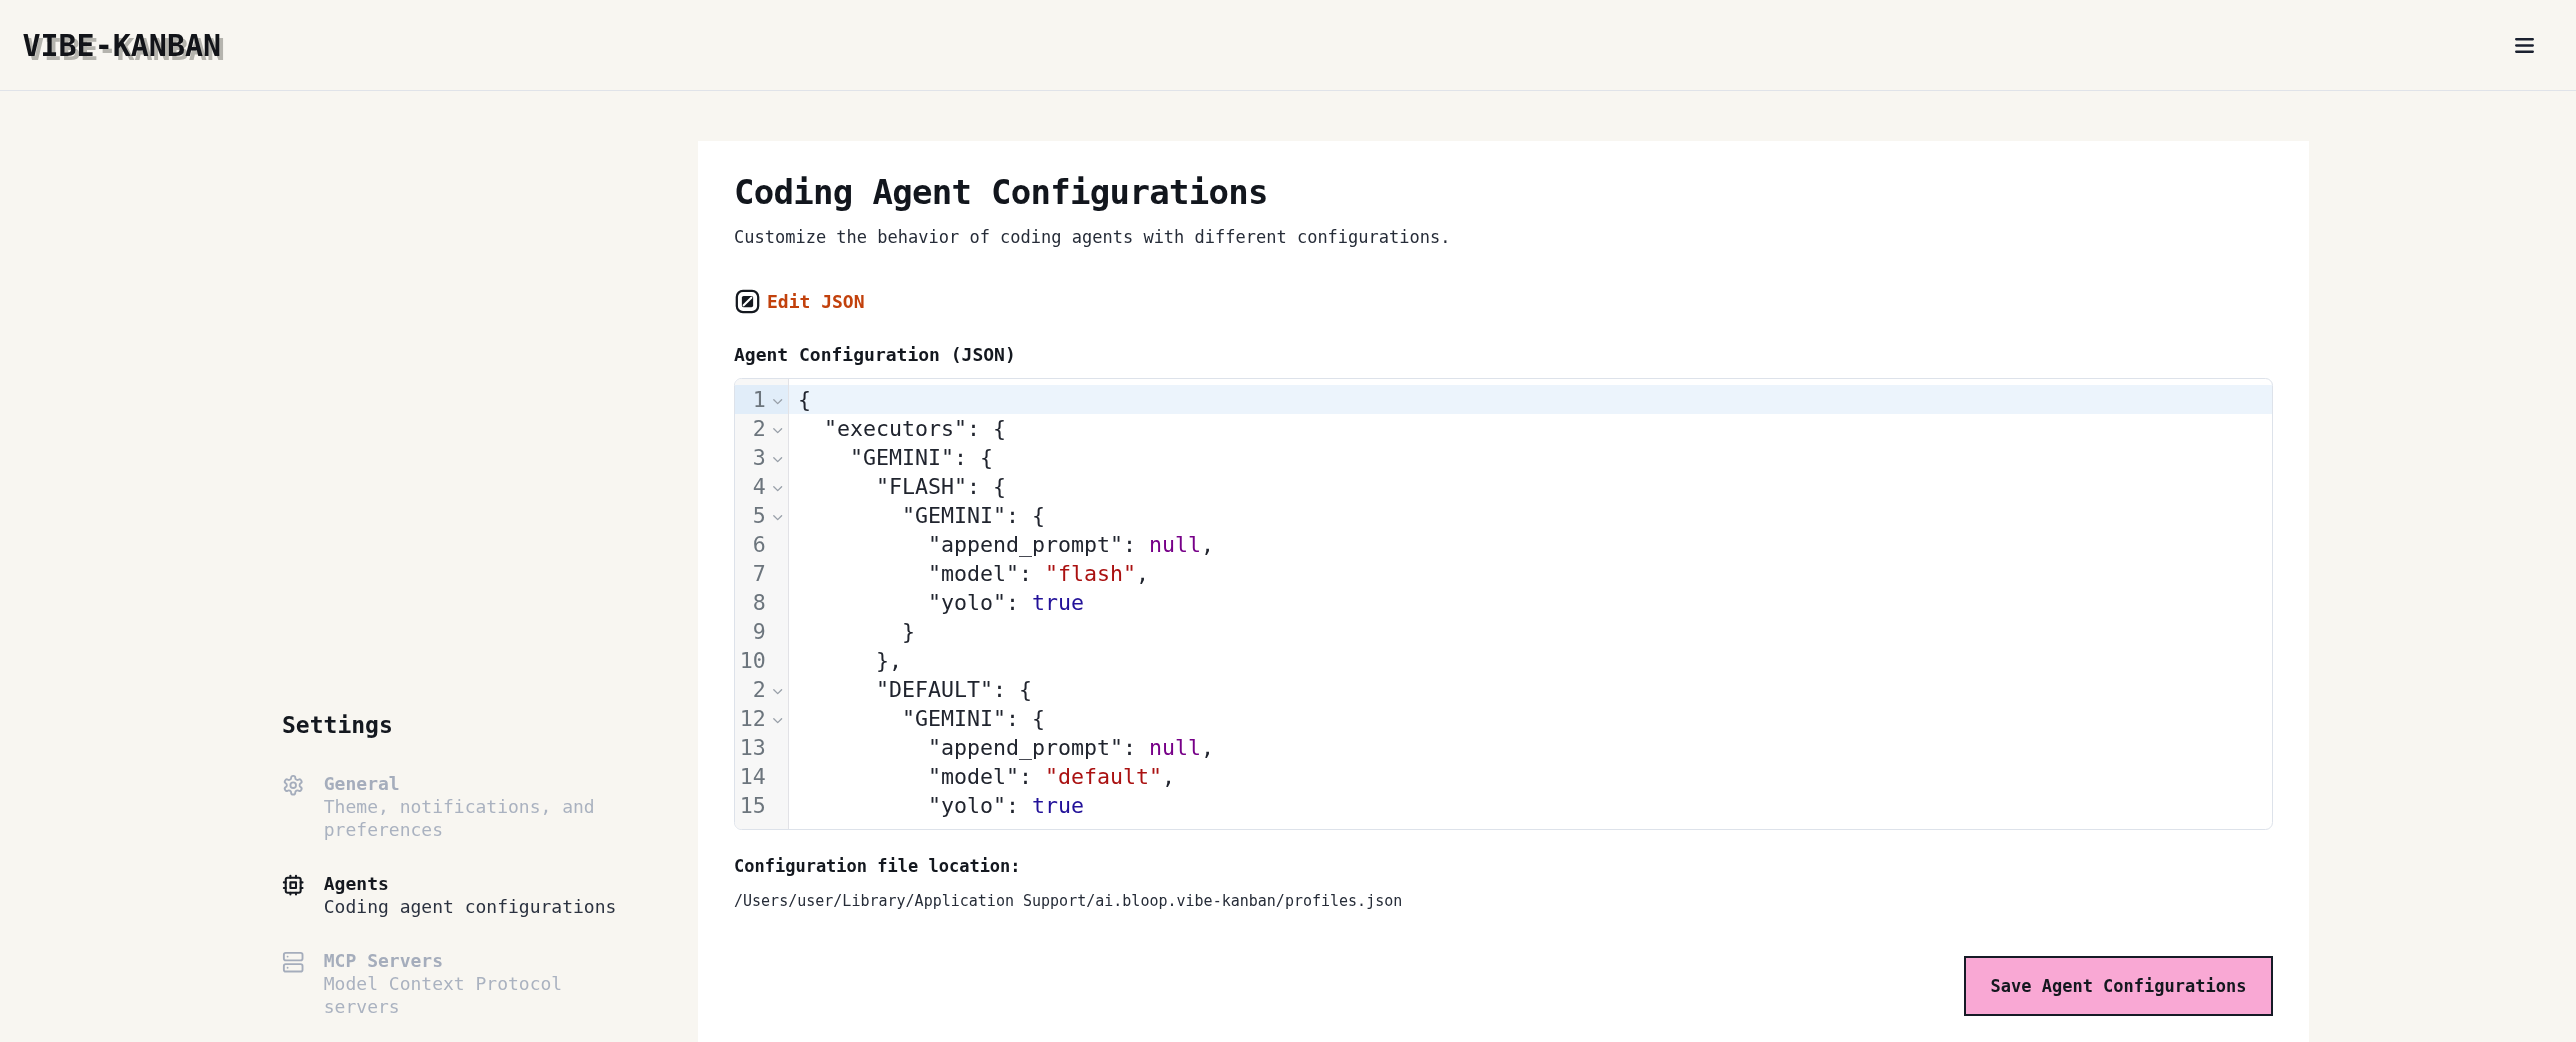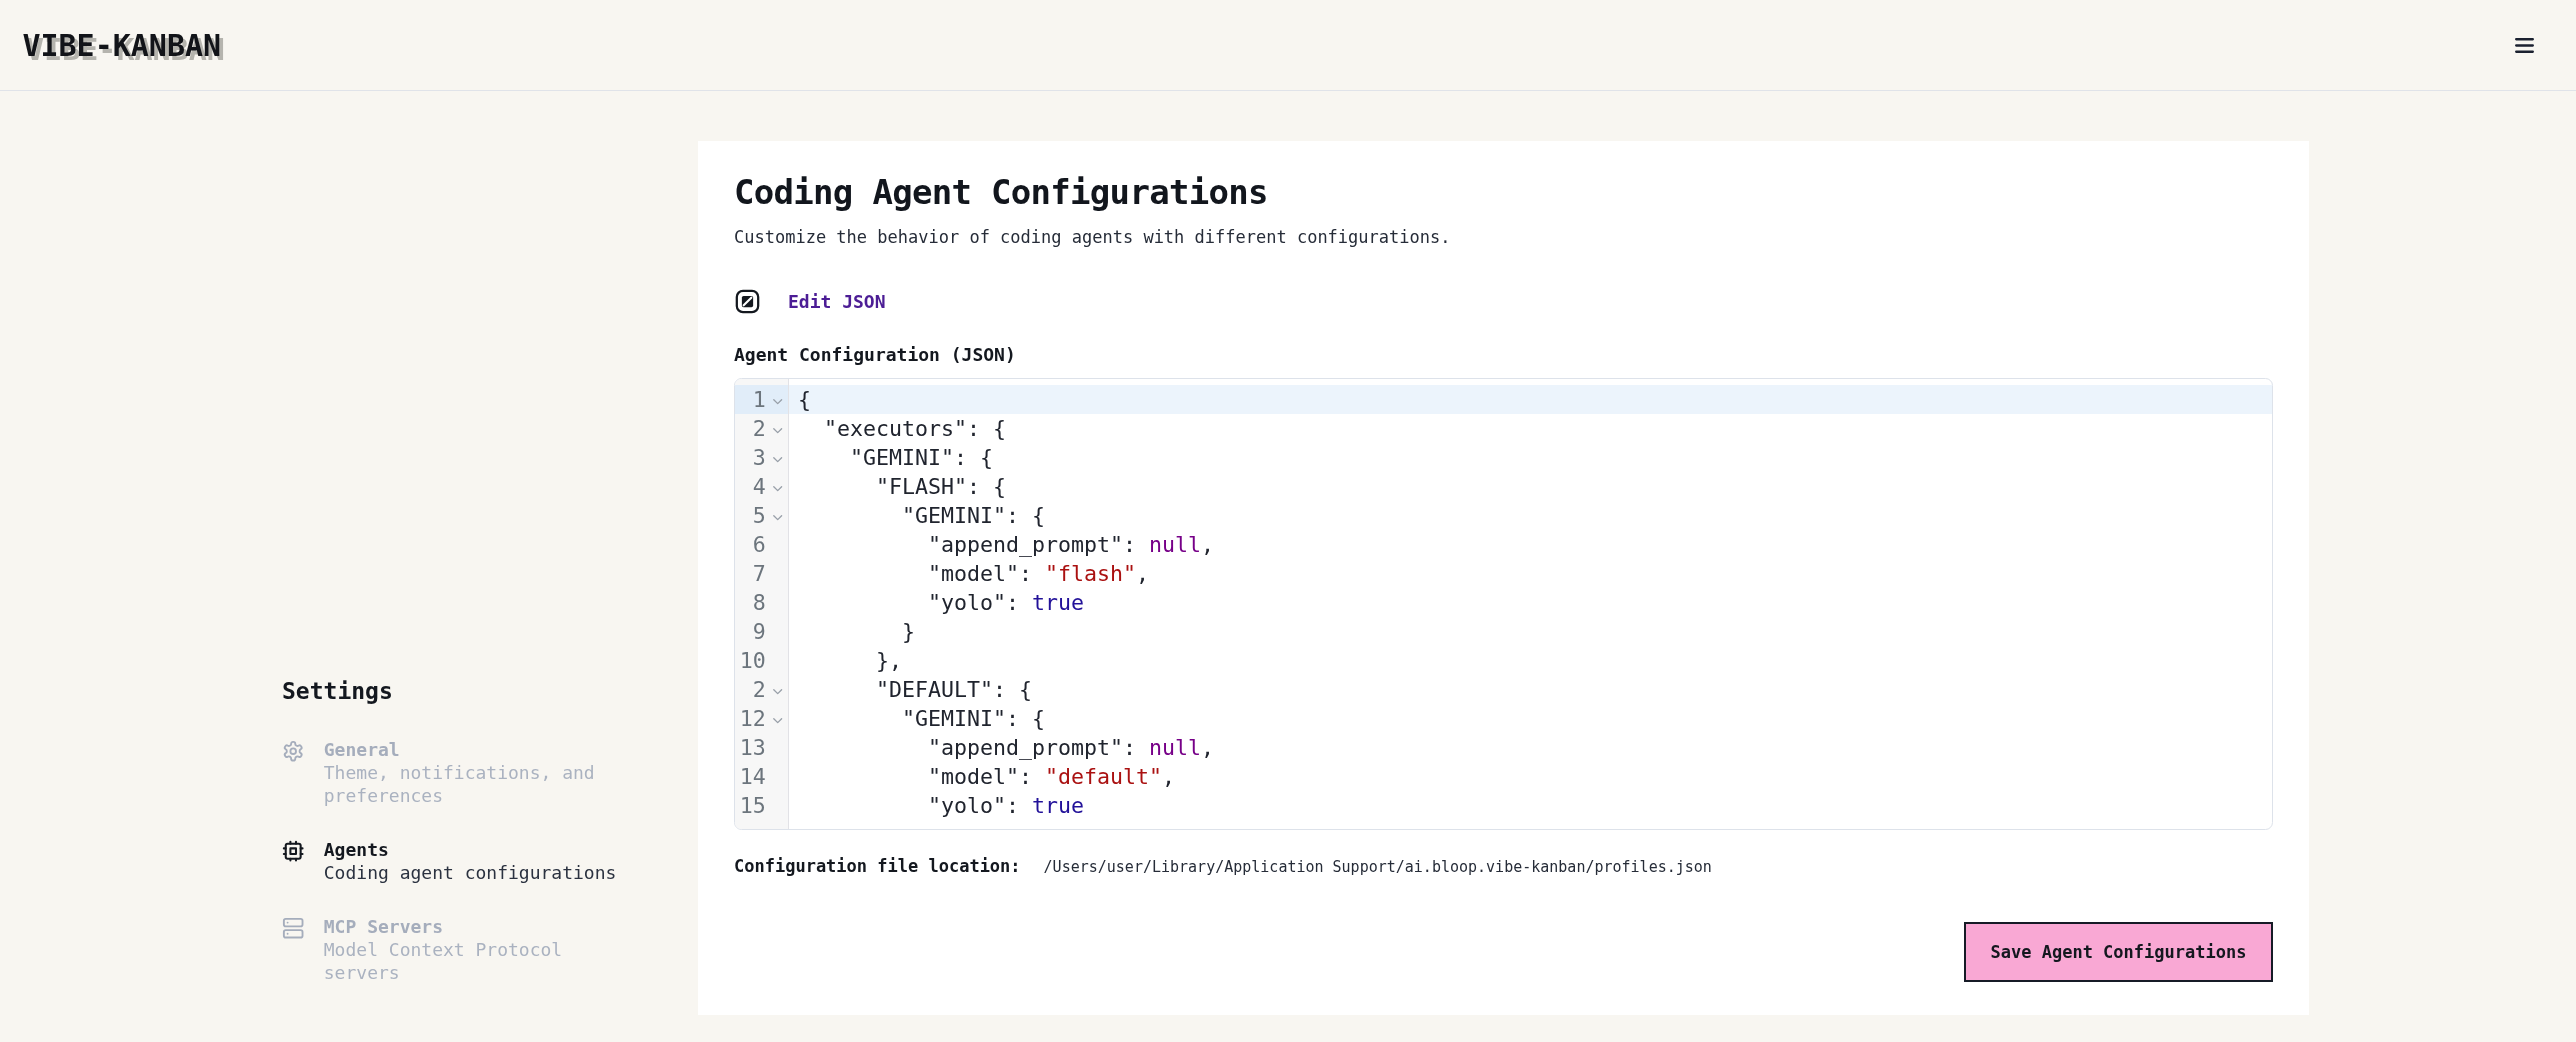--- a/index.html
+++ b/index.html
@@ -59,22 +59,22 @@
     padding:30px 37px 33px 36px;
     flex:none;
   }
   .page-title {
     font-size:34px; font-weight:bold; letter-spacing:-0.7px;
     color:#12161d; margin:0 0 12px 0; line-height:1.25;
   }
   .page-subtitle { font-size:17px; color:#262c38; margin:11px 0 40px 0; line-height:1.3; }
 
   .edit-toggle {
-    display:inline-flex; align-items:center; gap:27px;
-    font-size:18px; font-weight:bold; color:#4c1d95;
+    display:inline-flex; align-items:center; gap:6px;
+    font-size:18px; font-weight:bold; color:#c2410c;
     cursor:pointer; margin-bottom:28px;
     background:none; border:none; padding:0;
     font-family:inherit;
   }
   .edit-toggle svg { width:27px; height:27px; display:block; }
 
   .editor-label { font-size:18px; font-weight:bold; color:#14181f; margin:0 0 12px 0; line-height:23px; }
 
   
   .editor {
@@ -99,21 +99,21 @@
   .fold svg { width:13.4px; height:13.4px; display:block; margin-top:4.5px; }
   .ed-code { flex:1; white-space:pre; padding-left:9px; line-height:29px; color:#20242e; }
   .ed-row.active .ed-gutter { background:#e1edf9; }
   .ed-row.active .ed-code { background:#ecf4fc; }
   .tk-key, .tk-punct, .tk-ws { color:#20242e; }
   .tk-str { color:#aa1111; }
   .tk-null { color:#770088; }
   .tk-bool { color:#221199; }
 
   
-  .file-row { margin-top:26px; display:flex; align-items:baseline; gap:23px; }
+  .file-row { margin-top:26px; display:flex; align-items:baseline; gap:16px;flex-direction:column; }
   .file-label { font-size:17px; font-weight:bold; color:#14181f; }
   .file-path { font-size:15px; color:#262c38; }
 
   .save-row { display:flex; justify-content:flex-end; margin-top:46px; width:1539px; }
   .save-btn {
     height:60px; padding:0 24.6px;
     display:flex; align-items:center;
     background:#f9a8d4; border:2.2px solid #161b26; border-radius:0;
     font-family:inherit; font-size:17px; font-weight:bold; color:#14181f;
     cursor:pointer;

